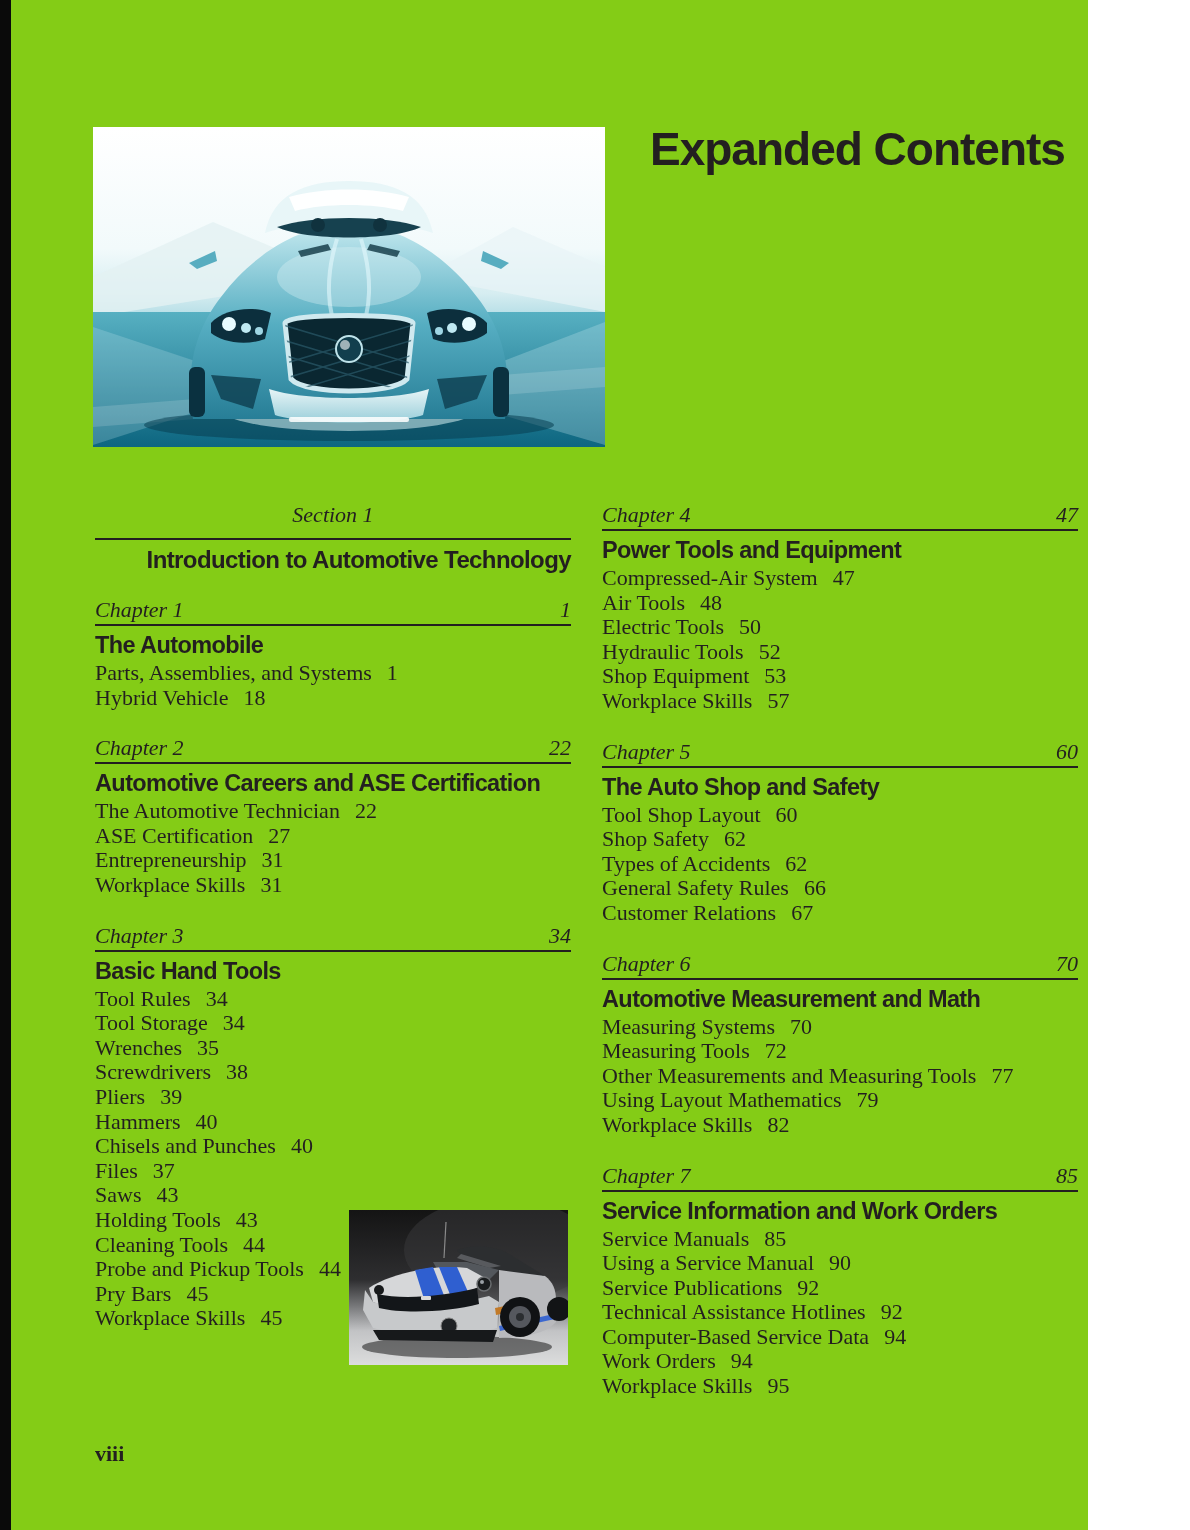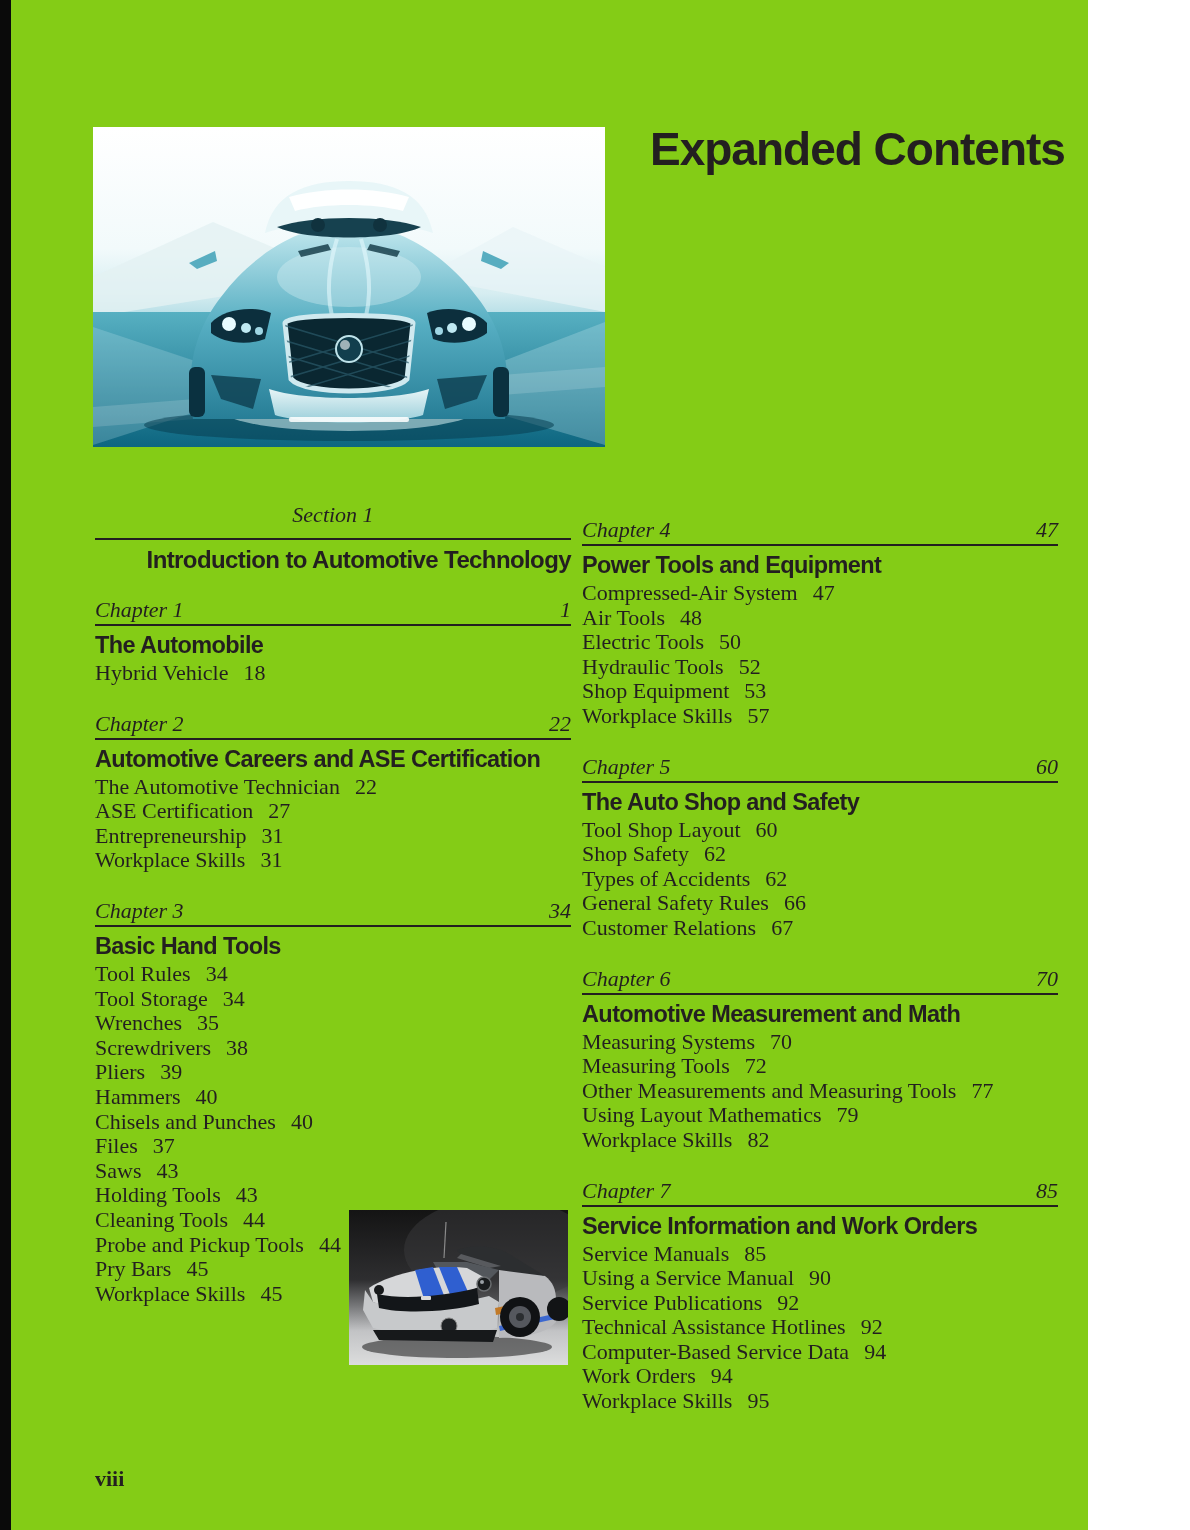--- a/index.html
+++ b/index.html
@@ -9,21 +9,21 @@
   }
   .edge-bar{position:absolute;left:0;top:0;width:11px;height:1530px;background:#0a0a0a;}
   .hero-image{position:absolute;left:93px;top:127px;width:512px;height:320px;}
   .hero-image svg{display:block;width:100%;height:100%;}
   .page-title{
     position:absolute;left:650px;top:122px;margin:0;
     font:700 46px "Liberation Sans",sans-serif;letter-spacing:-1px;color:#231f20;white-space:nowrap;
   }
   .col{position:absolute;top:503px;width:476px;}
   .col-left{left:95px;}
-  .col-right{left:582px;margin-top:15px;}
+  .col-right{left:602px;}
   .section-label{
     font:italic 22px/23px "Liberation Serif",serif;text-align:center;
     padding-bottom:12px;border-bottom:2.5px solid #231f20;
   }
   .section-title{
     margin-top:7px;font:700 24px/25px "Liberation Sans",sans-serif;letter-spacing:-0.6px;
     text-align:right;white-space:nowrap;
   }
   .chapter{margin-top:26px;}
   .col-right .chapter:first-child{margin-top:0;}
@@ -34,21 +34,21 @@
   }
   .chapter-title{
     margin:6px 0 0;font:700 23.5px/26px "Liberation Sans",sans-serif;
     letter-spacing:-0.6px;white-space:nowrap;color:#231f20;
   }
   .entries{list-style:none;margin:3px 0 0;padding:0;}
   .entry{font:22px/24.6px "Liberation Serif",serif;white-space:nowrap;}
   .entry-page{margin-left:15px;}
   .inline-image{position:absolute;left:349px;top:1210px;width:219px;height:155px;}
   .inline-image svg{display:block;width:100%;height:100%;}
-  .folio{position:absolute;left:95px;top:1441px;font:700 22px "Liberation Serif",serif;margin-top:25px;}
+  .folio{position:absolute;left:95px;top:1441px;font:700 22px "Liberation Serif",serif;}
 </style>
 </head>
 <body>
 
 <div class="page">
 
   <div class="edge-bar"></div>
 
   <div class="hero-image">
     <svg viewBox="0 0 512 320" preserveAspectRatio="none">
@@ -143,20 +143,21 @@
       <div class="section-title">Introduction to Automotive Technology</div>
     </div>
     <div class="chapters" id="left-chapters">
   <section class="chapter">
     <div class="chapter-line">
       <span class="ch-label">Chapter 1</span>
       <span class="ch-page">1</span>
     </div>
     <h2 class="chapter-title">The Automobile</h2>
     <ul class="entries">
+  <li class="entry"><span class="entry-label">Parts, Assemblies, and Systems</span><span class="entry-page">1</span></li>
 
   <li class="entry"><span class="entry-label">Hybrid Vehicle</span><span class="entry-page">18</span></li>
 </ul>
   </section>
 
   <section class="chapter">
     <div class="chapter-line">
       <span class="ch-label">Chapter 2</span>
       <span class="ch-page">22</span>
     </div>

